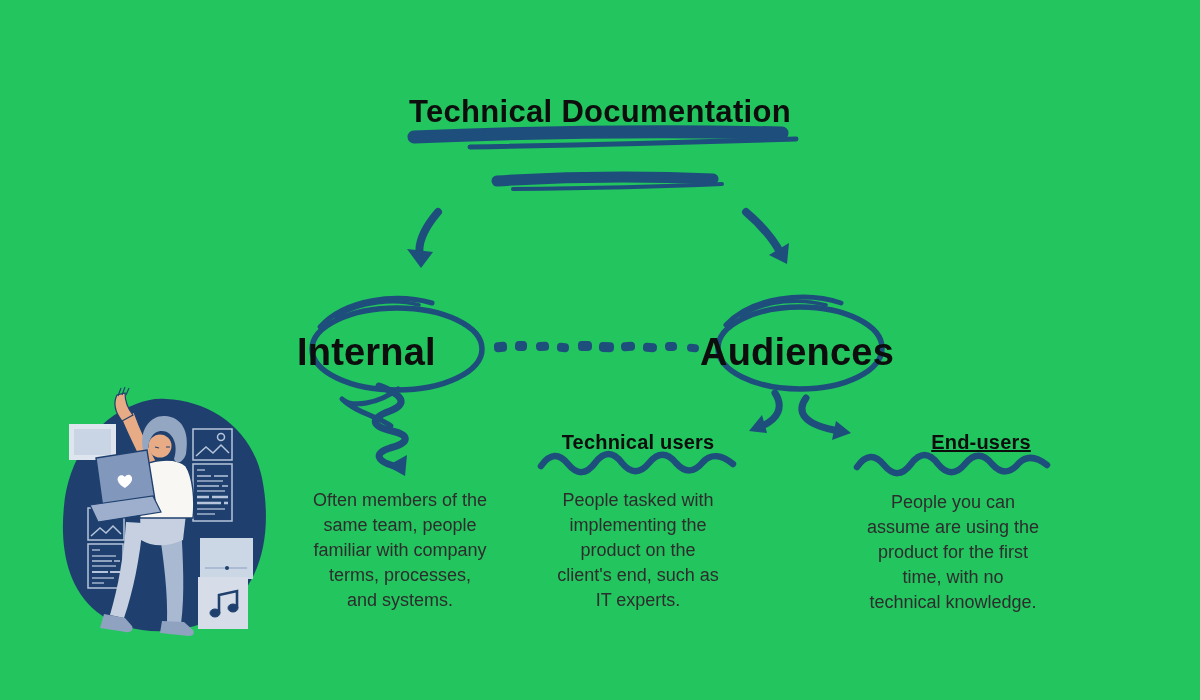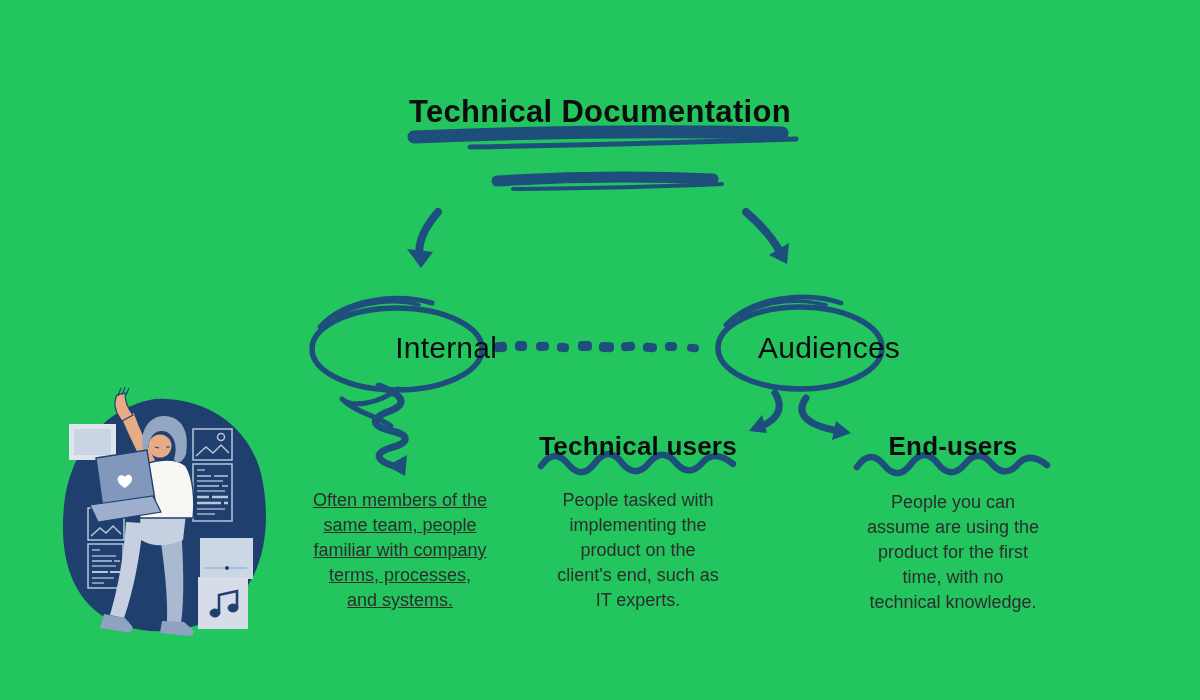--- a/index.html
+++ b/index.html
@@ -8,26 +8,26 @@
     background:#22c55e;
     font-family:"Liberation Sans", sans-serif;
   }
   .abs{position:absolute;}
   svg{display:block;}
   .title-line{
     left:0;right:0;text-align:center;
     font-weight:800;font-size:31px;color:#0d0d0d;letter-spacing:.3px;
   }
   .node-label{
-    width:200px;text-align:right;
-    font-weight:400;font-size:30px;color:#0d0d0d;letter-spacing:.2px;
+    width:200px;text-align:left;
+    font-weight:700;font-size:38px;color:#0d0d0d;letter-spacing:.2px;
   }
   .branch-heading{
     width:210px;text-align:center;
-    font-weight:800;font-size:26px;color:#0d0d0d;letter-spacing:.2px;
+    font-weight:800;font-size:20px;color:#0d0d0d;letter-spacing:.2px;
   }
   .desc{
     width:220px;text-align:center;
     font-size:18px;line-height:25px;color:#2d2d2d;
     white-space:pre-line;
   }
   .draw-layer{left:0;top:0;pointer-events:none;}
 </style>
 </head>
 <body>
@@ -188,23 +188,23 @@
       </g>
     </g>
   </svg>
 
   <div class="abs title-line" style="top:94px;">Technical Documentation</div>
 
   <div class="abs node-label" style="left:297px;top:331px;">Internal</div>
   <div class="abs node-label" style="left:700px;top:331px;">Audiences</div>
 
   <div class="abs branch-heading" style="left:533px;top:431px;">Technical users</div>
-  <div class="abs branch-heading" style="left:848px;top:431px;">End-users</div>
-
-  <div class="abs desc" style="left:290px;top:488px;text-decoration:underline;">Often members of the
+  <div class="abs branch-heading" style="left:876px;top:431px;text-decoration:underline;">End-users</div>
+
+  <div class="abs desc" style="left:290px;top:488px;">Often members of the
 same team, people
 familiar with company
 terms, processes,
 and systems.</div>
   <div class="abs desc" style="left:528px;top:488px;">People tasked with
 implementing the
 product on the
 client's end, such as
 IT experts.</div>
   <div class="abs desc" style="left:843px;top:490px;">People you can

